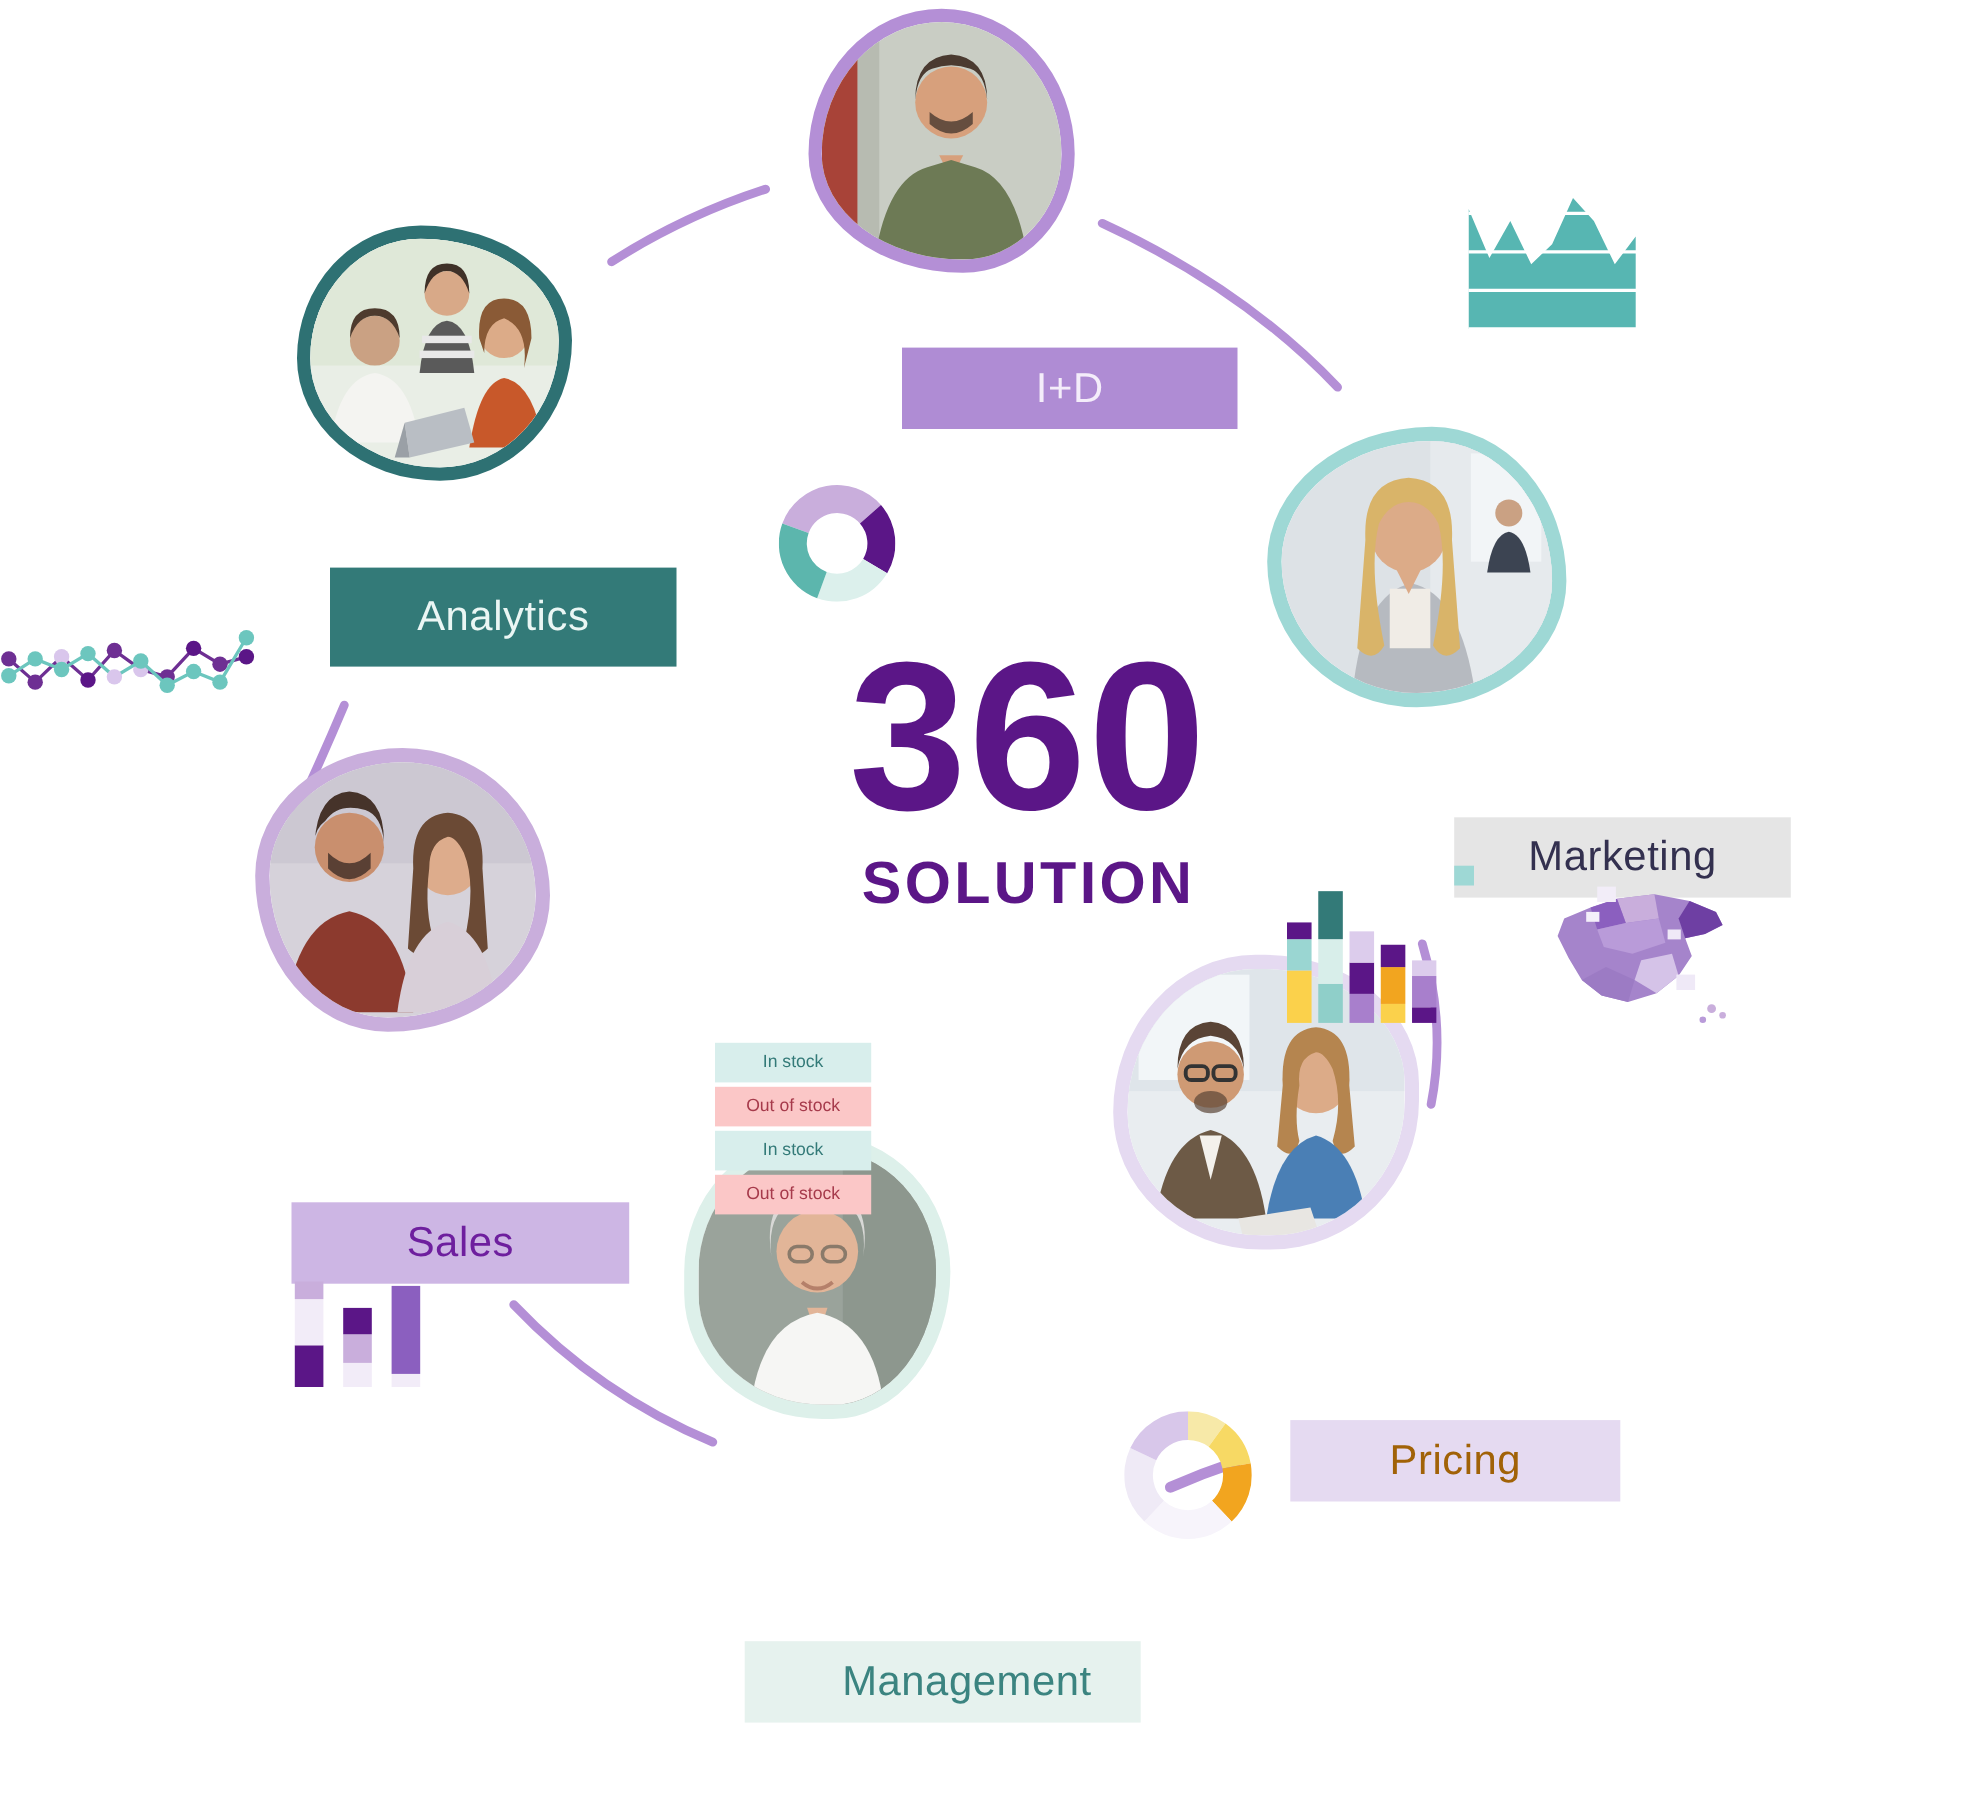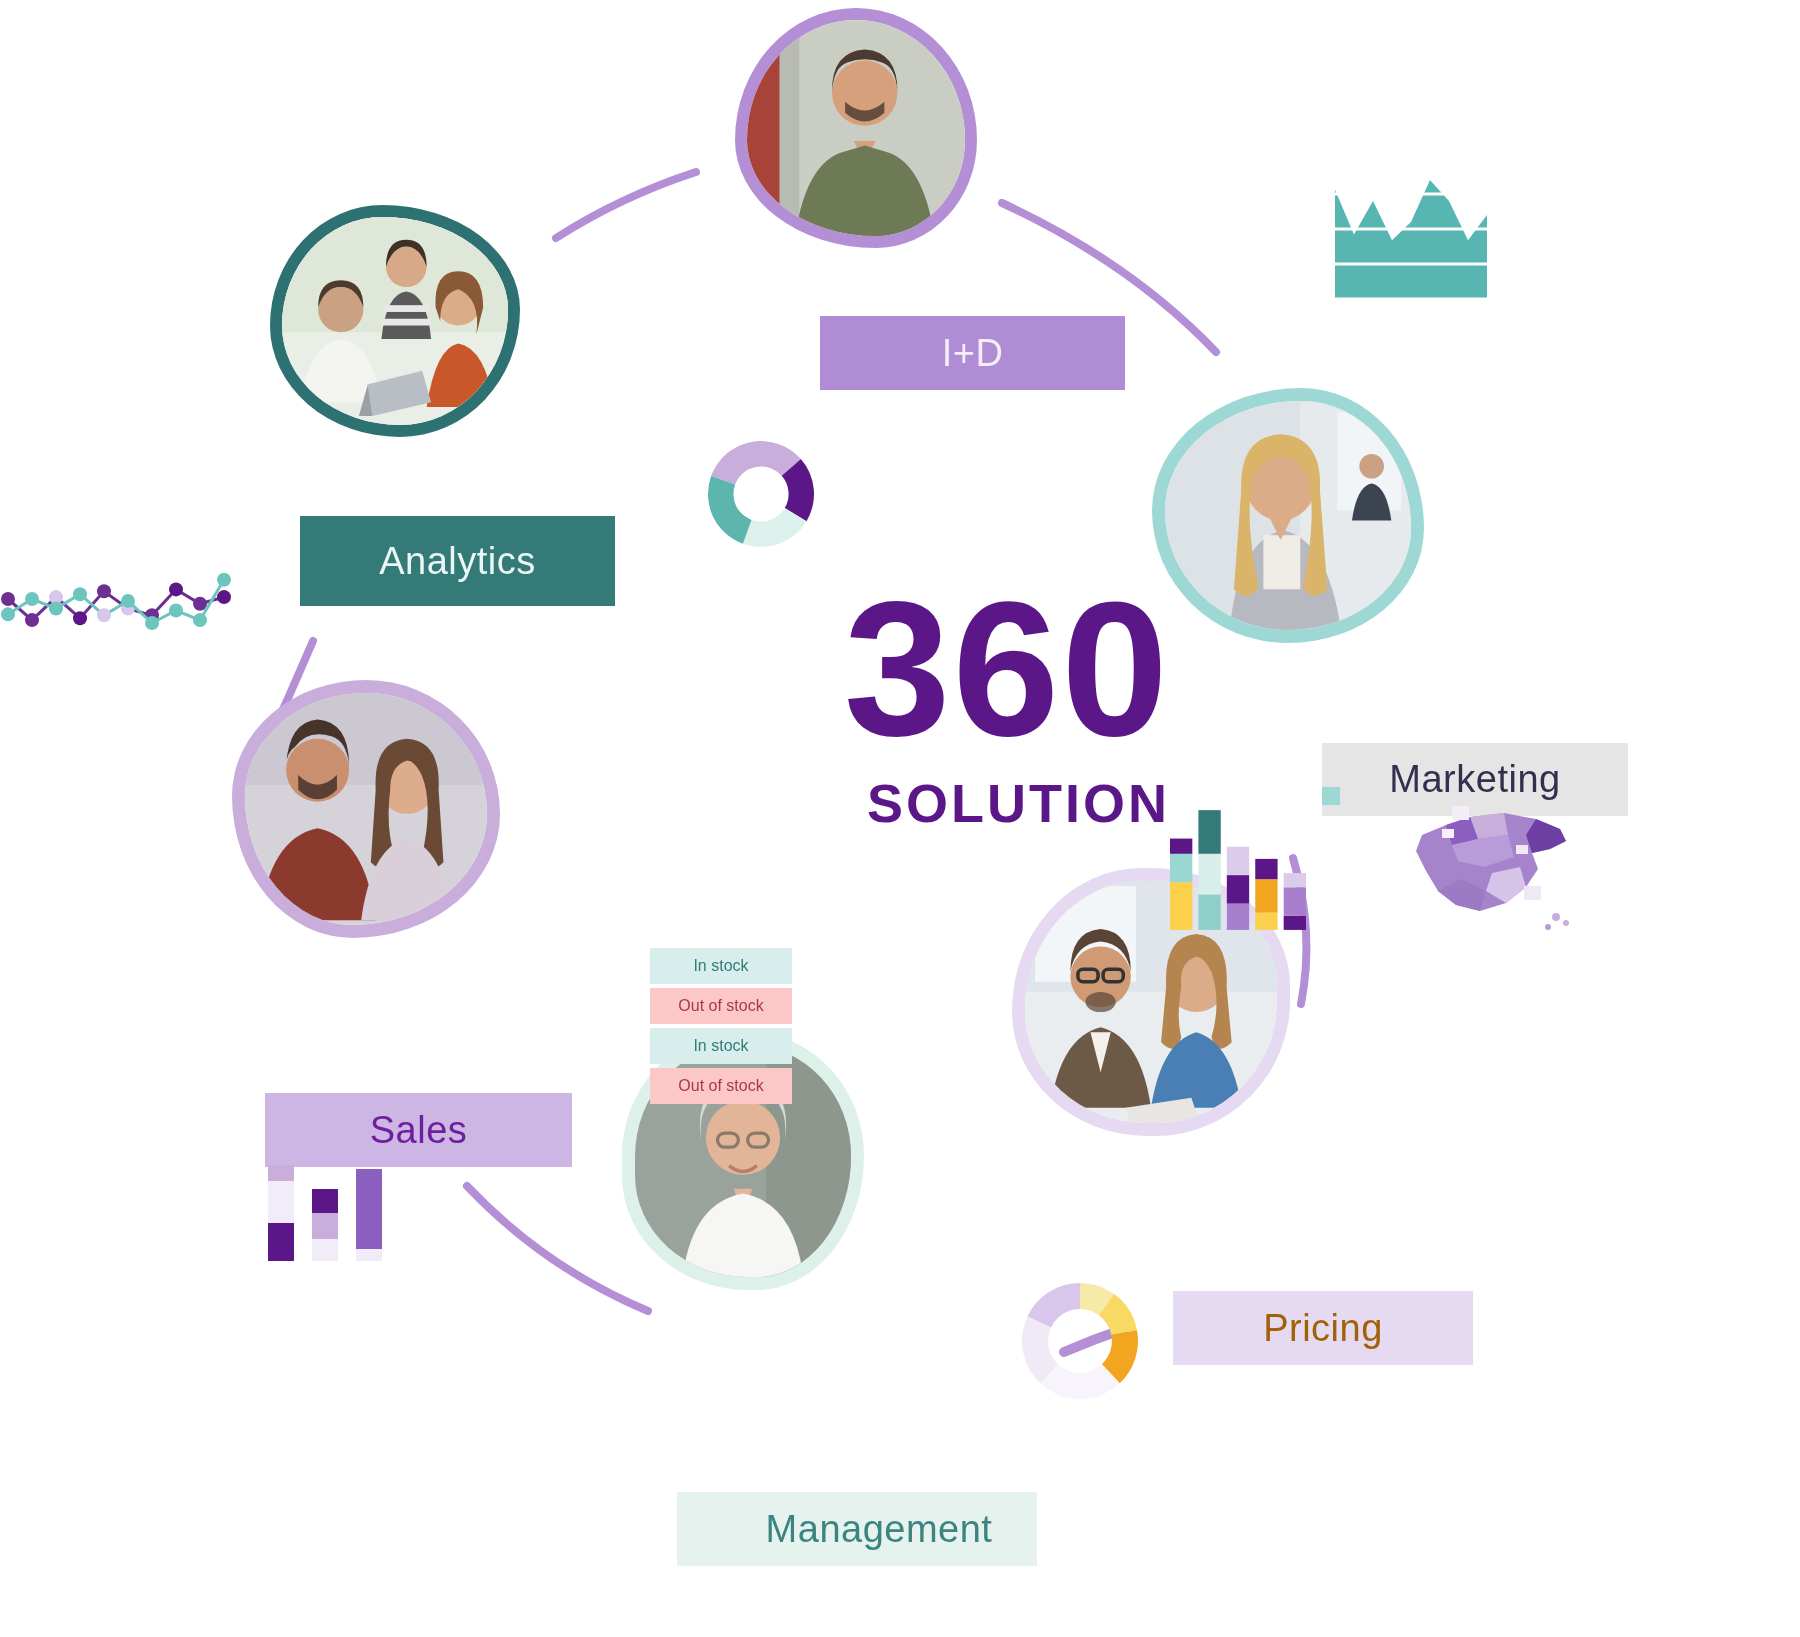--- a/index.html
+++ b/index.html
@@ -24,21 +24,21 @@
   
   .label{position:absolute;display:flex;align-items:center;justify-content:center;font-weight:normal;font-size:38px;letter-spacing:.5px}
   .label-id{left:820px;top:316px;width:305px;height:74px}
   .label-analytics{left:300px;top:516px;width:315px;height:90px}
   .label-marketing{left:1322px;top:743px;width:306px;height:73px}
   .label-sales{left:265px;top:1093px;width:307px;height:74px}
   .label-pricing{left:1173px;top:1291px;width:300px;height:74px}
   .label-management{left:677px;top:1492px;width:360px;height:74px}
 
   
-  .center-block{position:absolute;left:700px;top:568px;width:470px;text-align:right;color:#5B1687}
+  .center-block{position:absolute;left:700px;top:568px;width:470px;text-align:center;color:#5B1687}
   .center-big{font-size:192px;font-weight:bold;line-height:1.05;letter-spacing:2px}
   .center-sub{font-size:54px;font-weight:bold;letter-spacing:3px;margin-top:2px}
 
   
   .stock-col{position:absolute;left:650px;top:948px;width:142px}
   .stock-row{width:142px;height:36px;margin-bottom:4px;display:flex;align-items:center;justify-content:center;font-size:16px;font-weight:500}
 
   
   .chart{position:absolute}
   #area-chart{left:1335px;top:153px}

